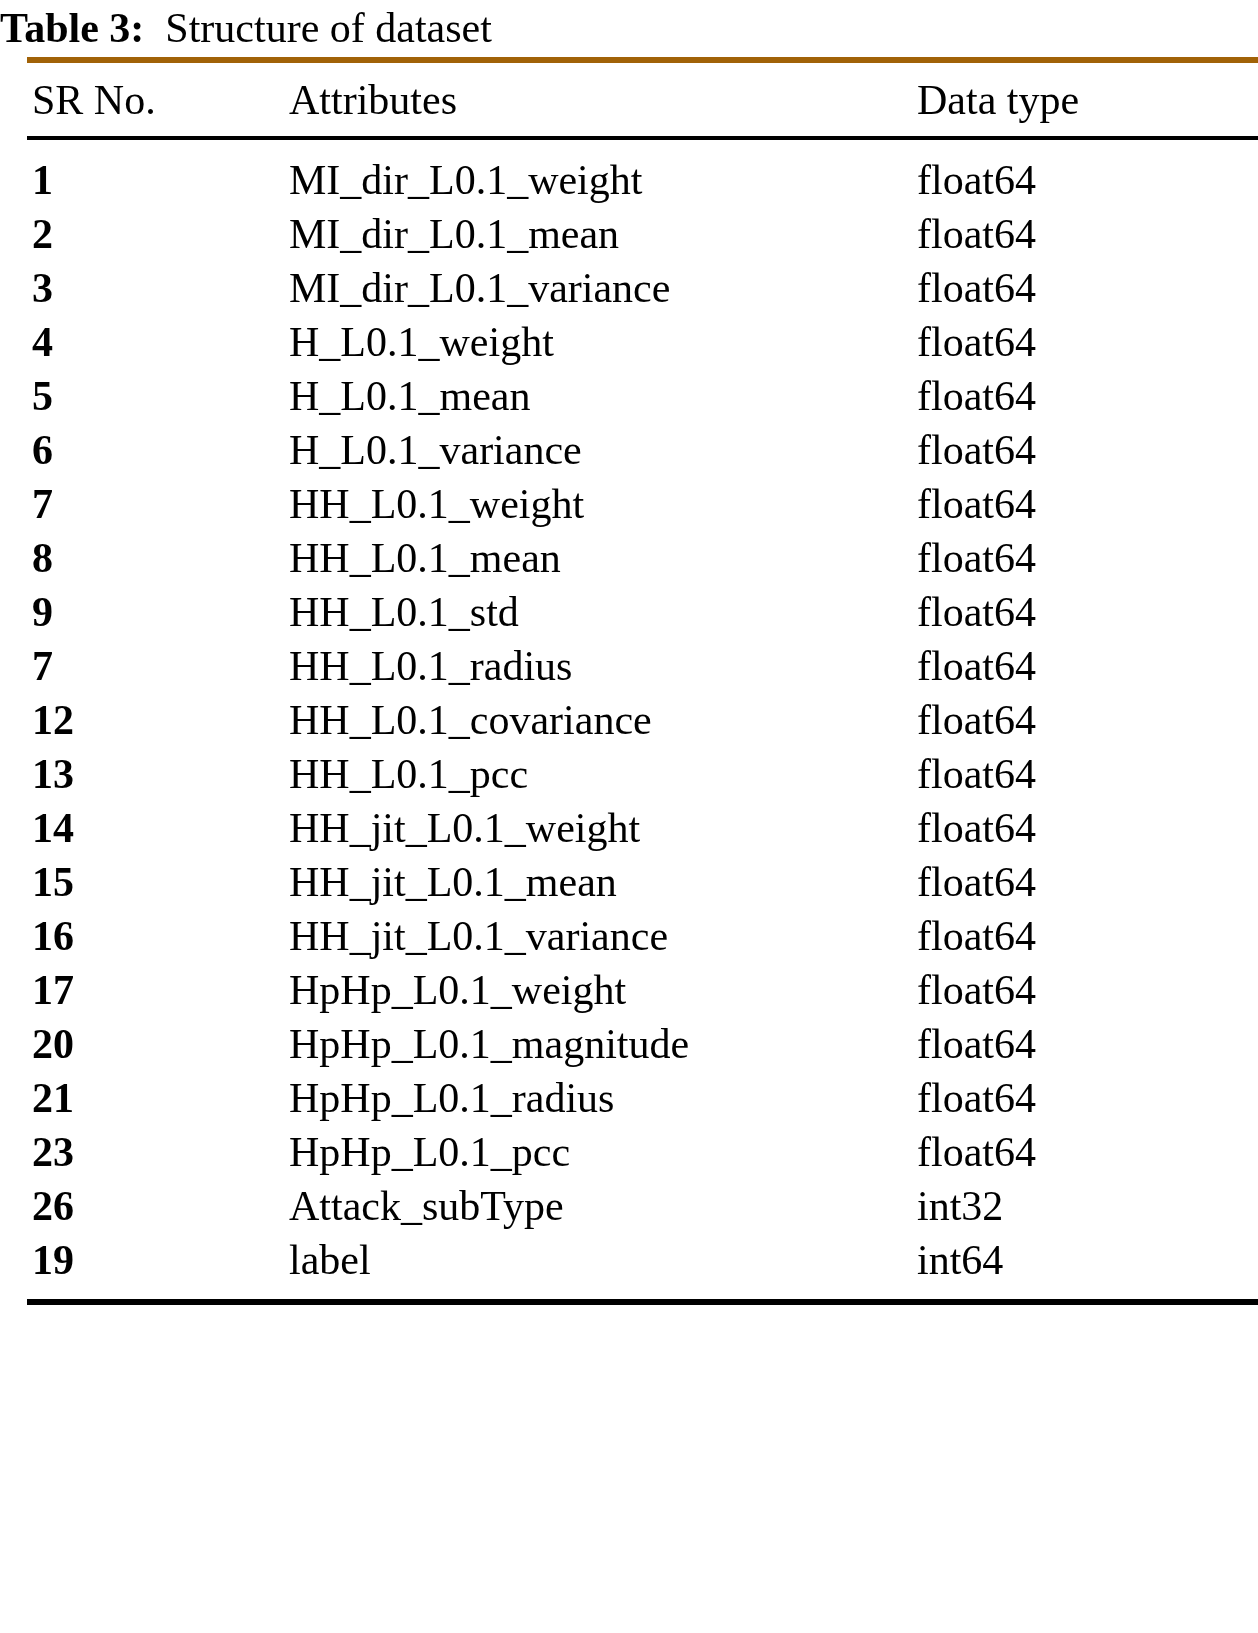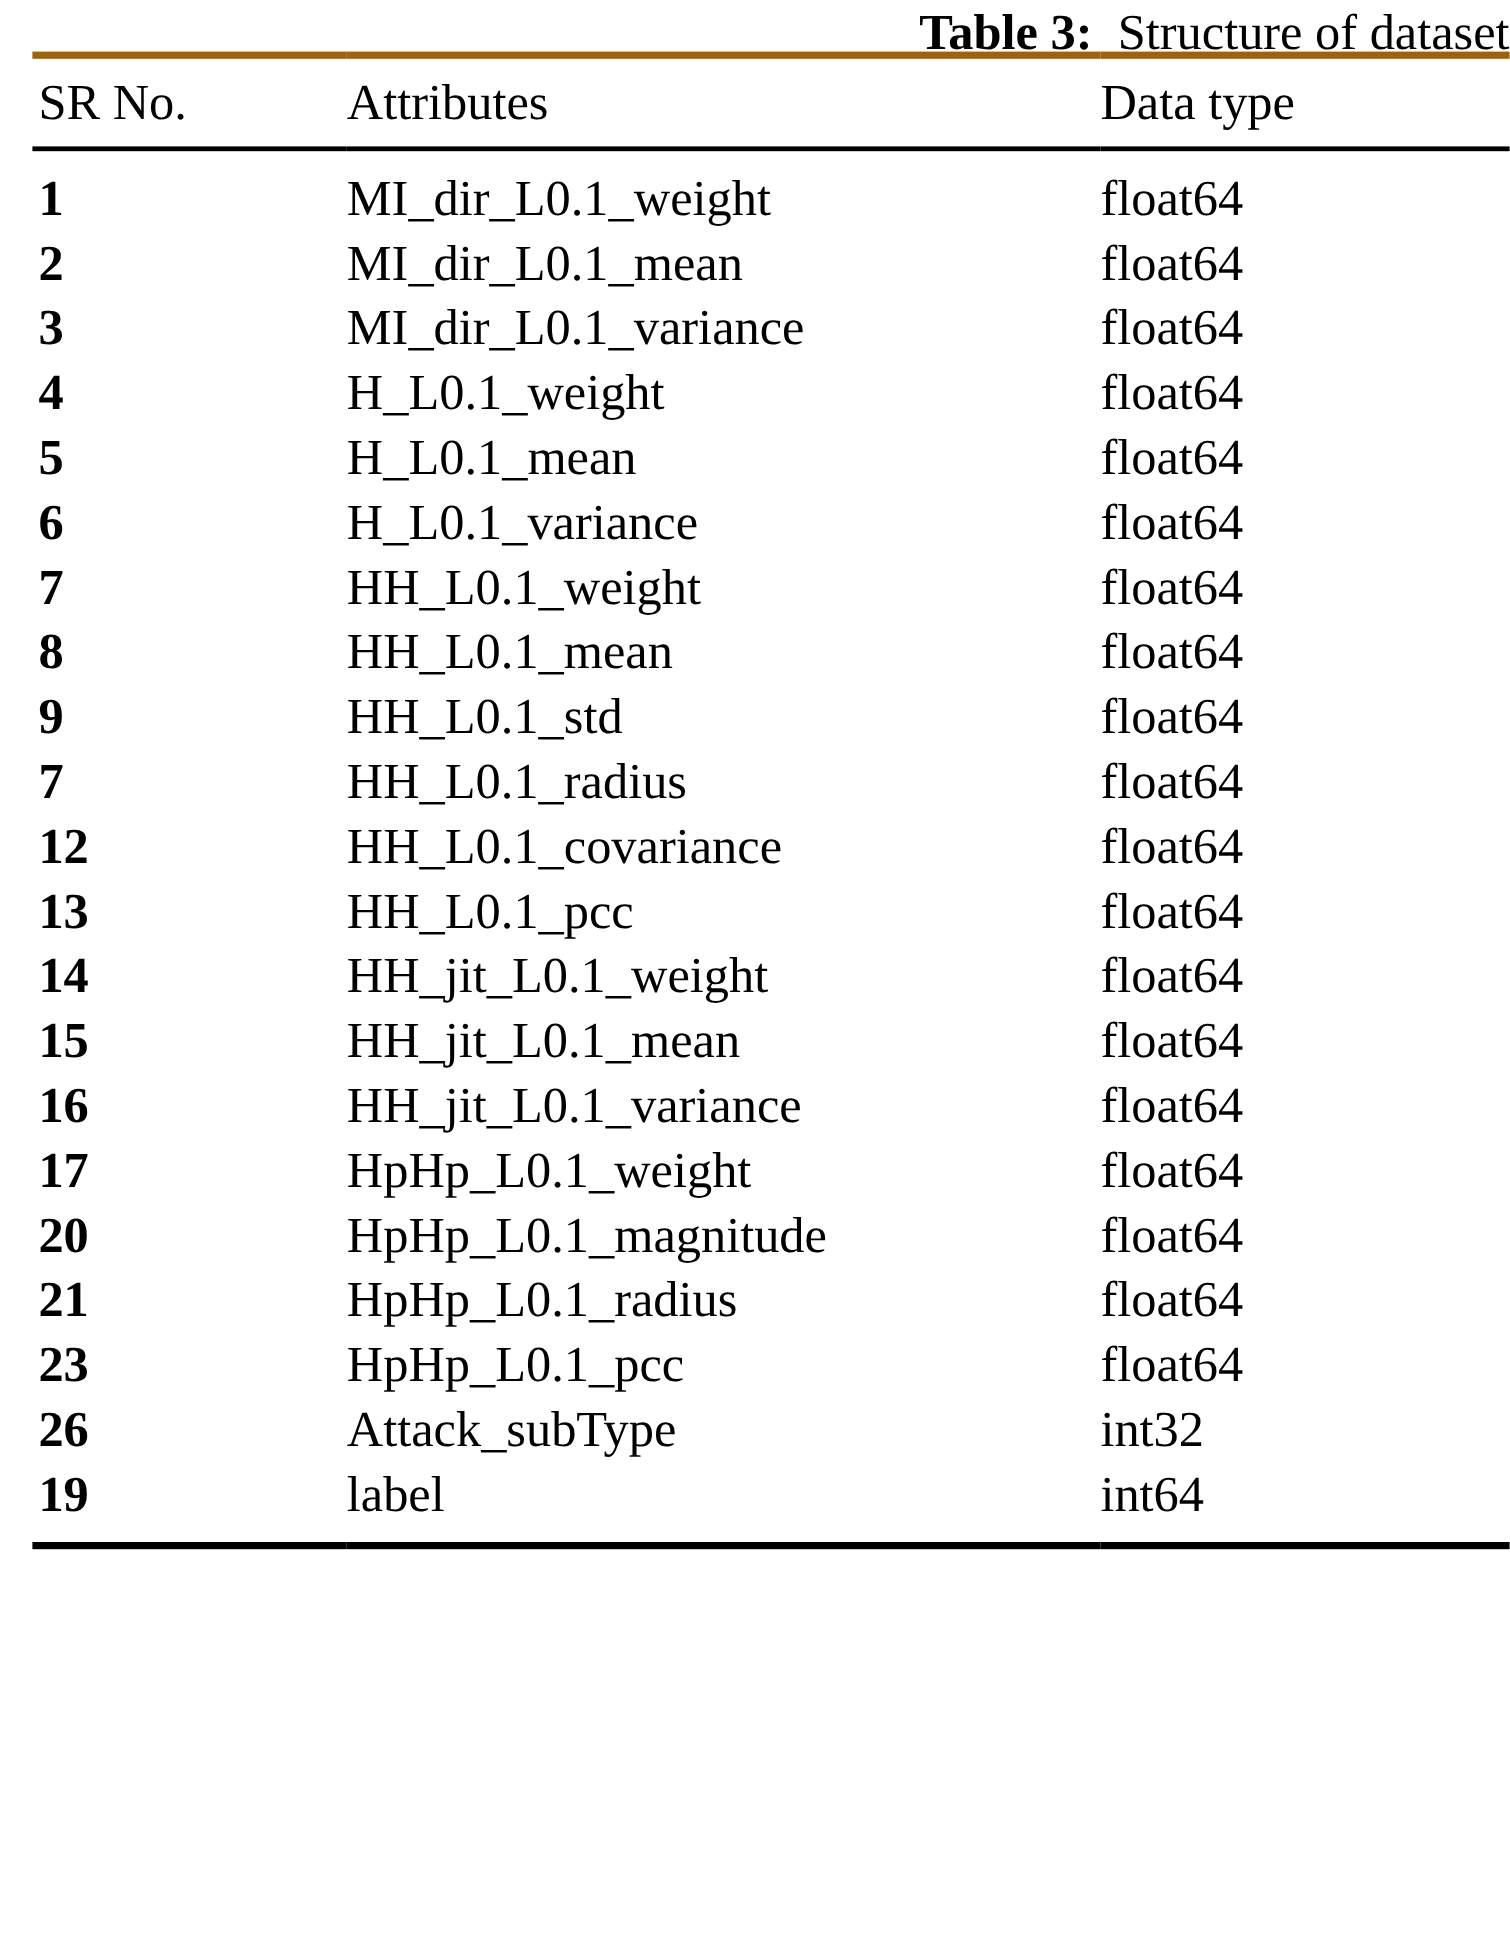--- a/index.html
+++ b/index.html
@@ -8,24 +8,24 @@
     background: #ffffff;
   }
   body {
     width: 1258px;
     height: 1633px;
     color: #000000;
     font-family: "Liberation Serif", serif;
     overflow: hidden;
   }
   .caption {
-    height: 43px;
+    height: 57px;
     box-sizing: border-box;
     padding-top: 3px;
-    text-align: right;
+    text-align: left;
     font-size: 42px;
     line-height: 50px;
     white-space: nowrap;
   }
   .caption-bold {
     font-weight: bold;
     margin-right: 21px;
   }
   table.dataset-table {
     width: 1258px;

